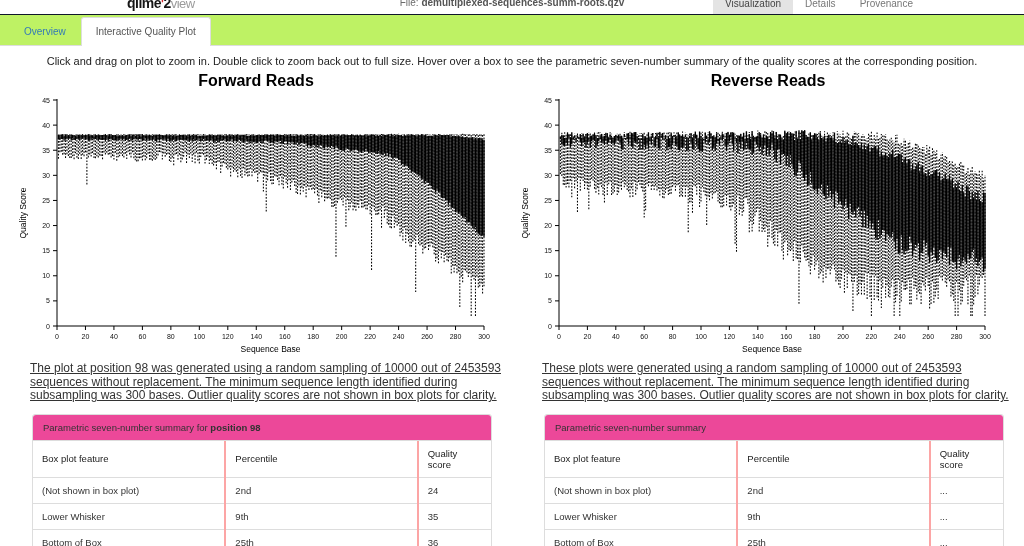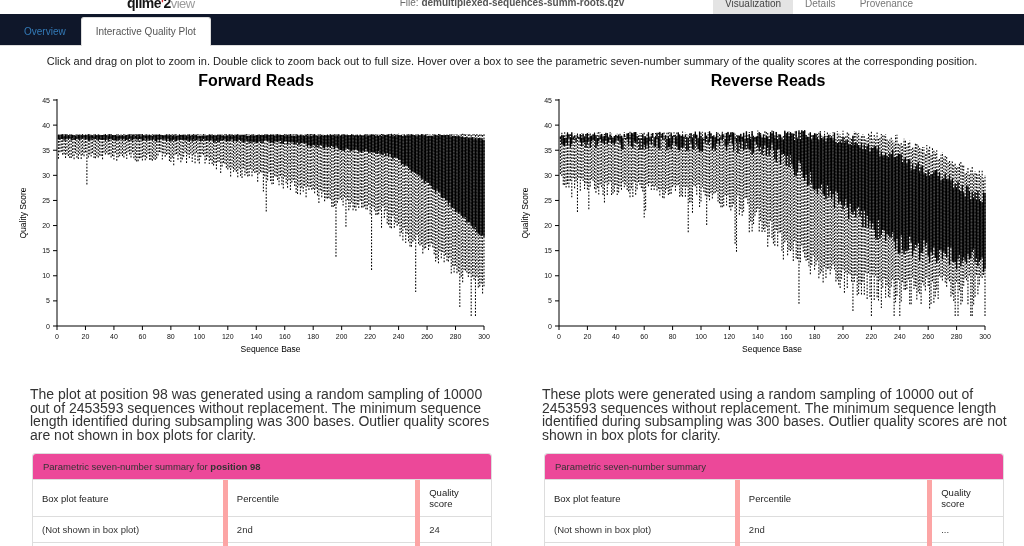--- a/index.html
+++ b/index.html
@@ -14,39 +14,39 @@
   .logo-q{font-weight:bold;color:#161616;}
   .logo-dot{color:#d6272e;font-weight:bold;font-size:12px;}
   .logo-two{font-weight:bold;color:#161616;}
   .logo-view{color:#9b9b9b;font-weight:normal;font-size:13px;}
   .file-title{position:absolute;left:0;right:0;top:-3px;text-align:center;font-size:10px;color:#6b6b6b;white-space:nowrap;}
   .file-title b{color:#555;}
   .header-nav{position:absolute;right:99px;top:-10px;display:flex;}
   .header-nav .nav-item{padding:8px 12px 5px;font-size:10px;color:#777;cursor:pointer;}
   .header-nav .nav-item.active{background:#e4e4e4;color:#444;}
   
-  .tabbar{height:31px;background:#0f172a;border-bottom:1px solid #ddd;display:flex;align-items:flex-end;padding-left:9px;box-sizing:border-box;}
+  .tabbar{height:31px;background:#bef264;border-bottom:1px solid #ddd;display:flex;align-items:flex-end;padding-left:9px;box-sizing:border-box;}
   .tab{font-size:10px;padding:8px 14px 8px;border:1px solid transparent;border-bottom:none;border-radius:3px 3px 0 0;cursor:pointer;white-space:nowrap;}
   .tab.inactive{color:#337ab7;}
   .tab.active{background:#fff;border-color:#ddd;color:#555;margin-bottom:-1px;padding-bottom:9px;}
   
   .instruction{margin-top:9px;text-align:center;font-size:11px;color:#222;white-space:nowrap;}
   .plots-row{display:flex;margin-top:6px;}
   .plot-col{width:512px;}
   .plot-title{text-align:center;font-weight:bold;font-size:16px;color:#000;height:16px;line-height:16px;}
   .plot-svg-wrap{height:272px;}
   .plot-svg-wrap svg{display:block;}
   .tick-label{font-size:7px;fill:#111;}
   .axis-label{font-size:8.5px;fill:#000;}
-  .note{margin:27px 10px 0 30px;font-size:14px;line-height:13.5px;color:#333;}
+  .note{margin:1px 10px 0 30px;font-size:12px;line-height:13.5px;color:#333;text-decoration:underline;}
   
   .summary-panel{margin:11px 20px 0 32px;border:1px solid #ddd;border-radius:3px;}
   .panel-heading{background:#ec4899;padding:7px 10px;font-size:9.5px;color:#333;border-bottom:1px solid #ddd;border-radius:3px 3px 0 0;}
   .summary-table{width:100%;border-collapse:collapse;font-size:9.5px;}
-  .summary-table th,.summary-table td{padding:7px 9px;text-align:left;border-left:5px solid #fca5a5;border-top:1px solid #ddd;}
+  .summary-table th,.summary-table td{padding:7px 9px;text-align:left;border-left:2px solid #fca5a5;border-top:1px solid #ddd;}
   .summary-table th{font-weight:normal;color:#222;}
   .summary-table th:first-child,.summary-table td:first-child{border-left:none;}
   .summary-table thead th{border-top:none;}
   .col-feature{width:42%;} .col-pct{width:42%;} .col-score{width:16%;}
 </style>
 </head>
 <body>
 
 <div class="app-header">
   <div class="logo">

